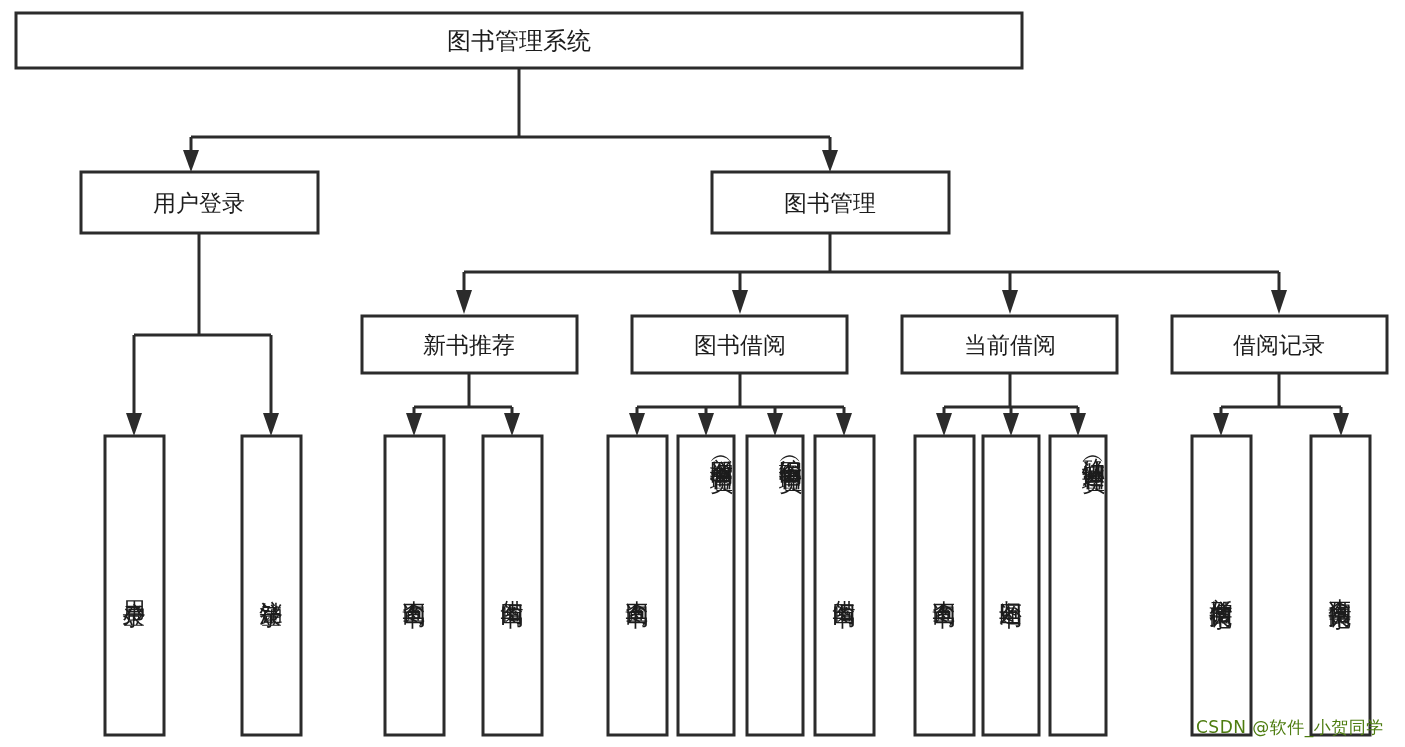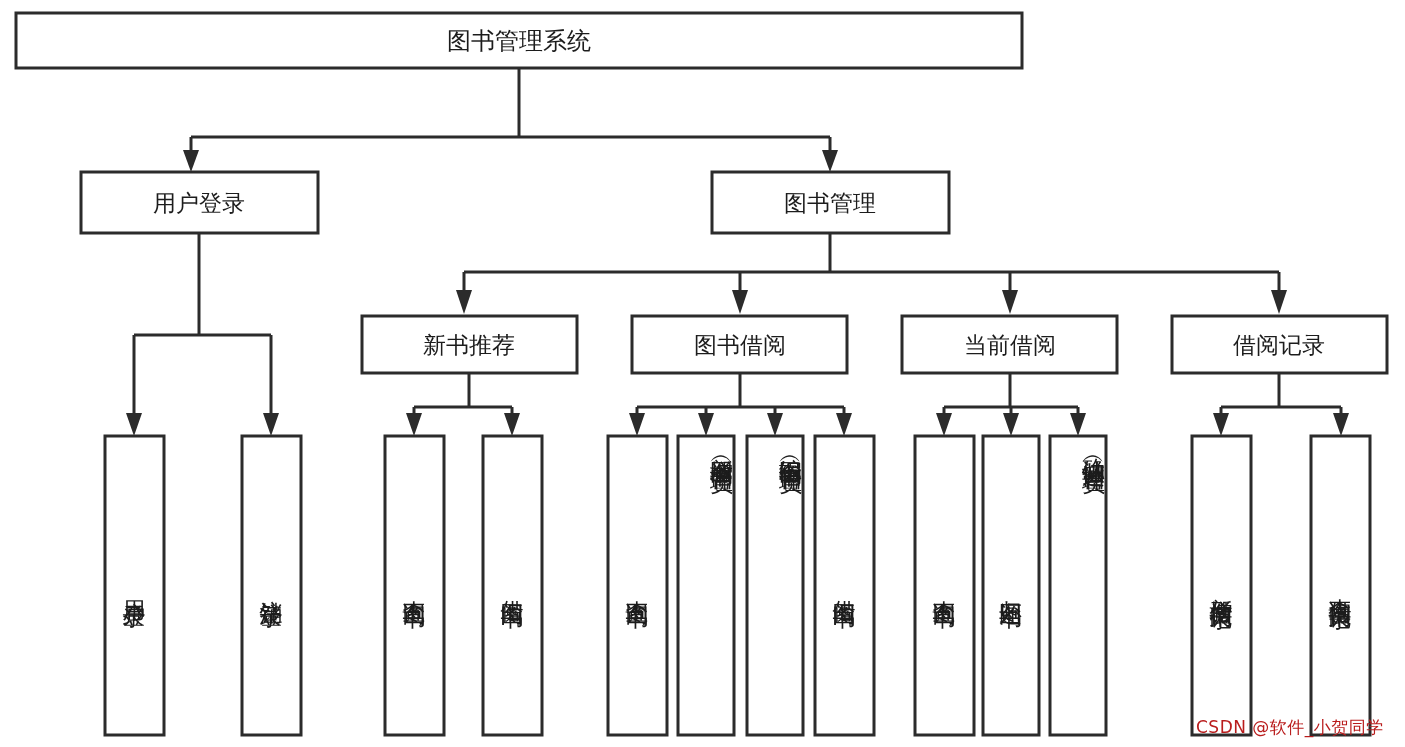--- a/index.html
+++ b/index.html
@@ -63,21 +63,21 @@
     letter-spacing: 2px;
     color: #1c1c1c;
     text-align: center;
     white-space: nowrap;
     pointer-events: none;
   }
   .watermark {
     position: absolute;
     font-family: "DejaVu Sans", "Liberation Sans", sans-serif;
     font-size: 17px;
-    color: #b91c1c;
+    color: #4d7c0f;
     white-space: nowrap;
     letter-spacing: 0.5px;
   }
 </style>
 </head>
 <body>
 
 <div id="diagram-root">
 
   <svg id="tree-svg" viewBox="0 0 1405 747">

